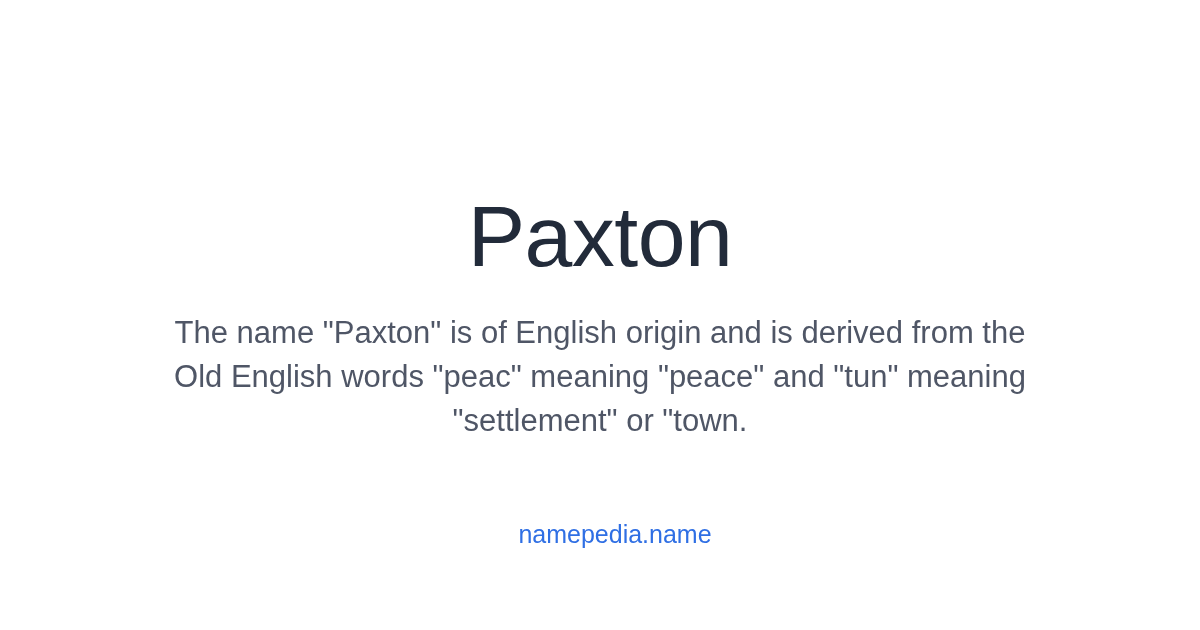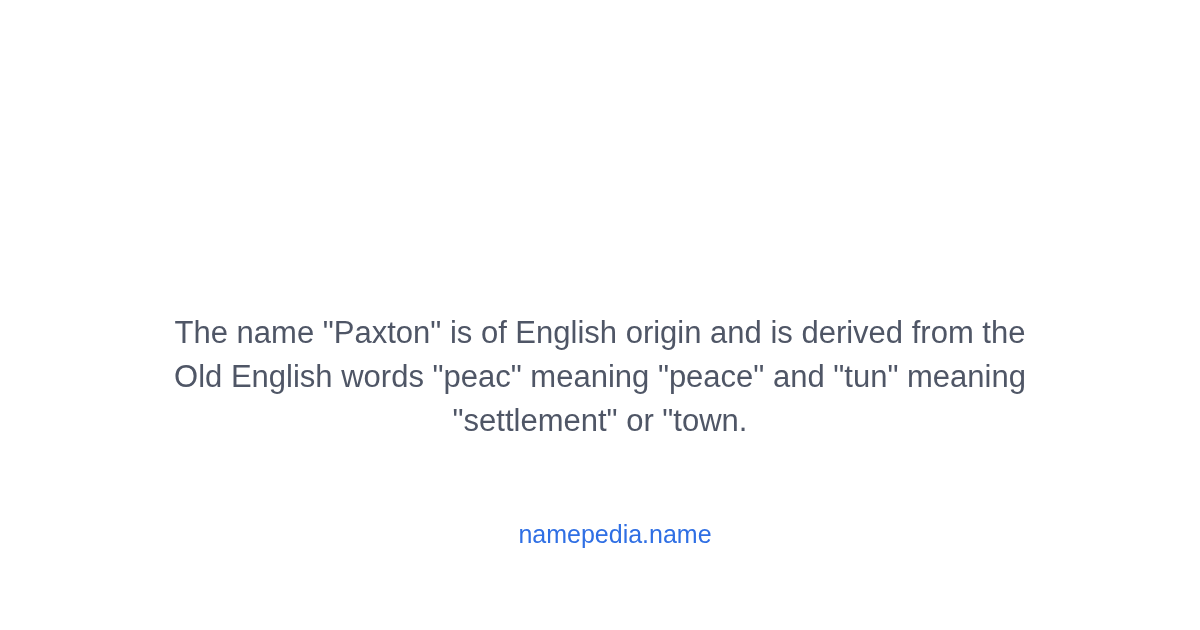--- a/index.html
+++ b/index.html
@@ -82,20 +82,23 @@
     color: #2f6fe4;
     text-decoration: none;
     white-space: nowrap;
   }
 </style>
 </head>
 <body>
 
 <div class="card">
 
+  <div class="title-block">
+    <h1 class="name-title">Paxton</h1>
+  </div>
 
   <div class="description-block">
     <p class="description-text">The name "Paxton" is of English origin and is derived from the Old English words "peac" meaning "peace" and "tun" meaning "settlement" or "town.</p>
   </div>
 
   <div class="footer-block">
     <a class="site-link" href="#">namepedia.name</a>
   </div>
 
 </div>

